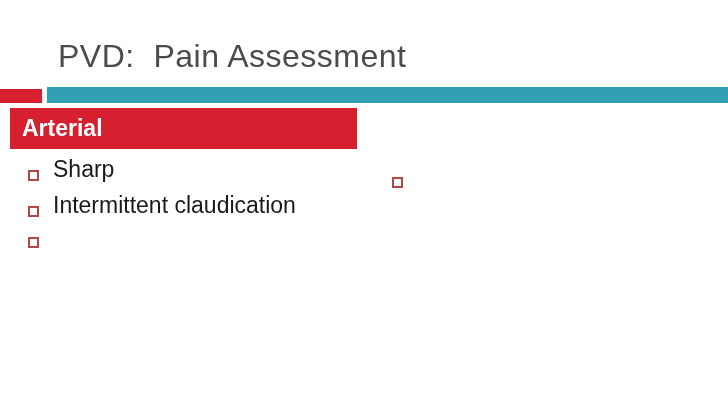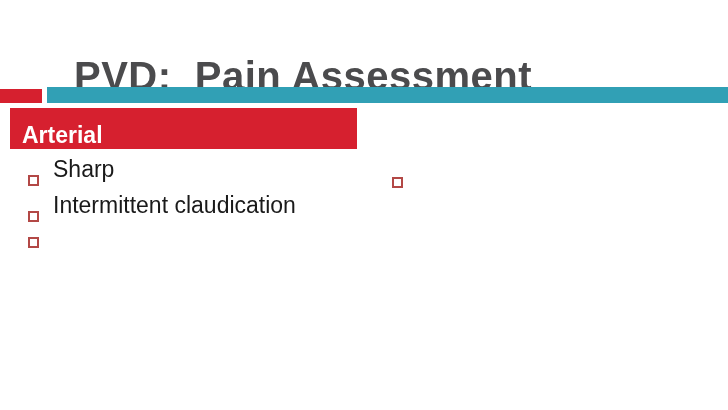--- a/index.html
+++ b/index.html
@@ -12,23 +12,23 @@
     position: relative;
     width: 728px;
     height: 410px;
     background: #ffffff;
     overflow: hidden;
   }
   .slide-title {
     position: absolute;
     left: 58px;
     top: 38px;
-    margin: 16px;
-    font-size: 40px;
-    font-weight: 700;
+    margin: 0;
+    font-size: 32px;
+    font-weight: 400;
     letter-spacing: 0.5px;
     color: var(--title-gray, #4b4b4d);
     white-space: pre;
   }
   .divider-red {
     position: absolute;
     left: 0;
     top: 89px;
     width: 42px;
     height: 14px;
@@ -40,21 +40,21 @@
     top: 87px;
     width: 681px;
     height: 16px;
     background: var(--accent-teal, #31a0b5);
   }
   .col-header {
     position: absolute;
     top: 108px;
     height: 41px;
     display: flex;
-    align-items: flex-end;
+    align-items: center;
     box-sizing: border-box;
     padding-left: 12px;
     color: #ffffff;
     font-size: 23px;
     font-weight: 700;
   }
   .col-header.arterial {
     left: 10px;
     width: 347px;
     background: var(--accent-red, #d6202f);
@@ -74,21 +74,21 @@
     top: 152px;
     width: 330px;
   }
   .bullet-list.right {
     left: 392px;
     top: 164px;
     width: 305px;
   }
   .bullet-item {
     display: flex;
-    align-items: flex-end;
+    align-items: center;
   }
   .bullet-list.left .bullet-item { margin-bottom: 2px; }
   .bullet-list.right .bullet-item { margin-bottom: 11px; }
   .bullet-square {
     flex: 0 0 auto;
     width: 11px;
     height: 11px;
     margin-top: 13px;
     box-sizing: border-box;
     border: 2px solid var(--bullet-border, #b34846);

